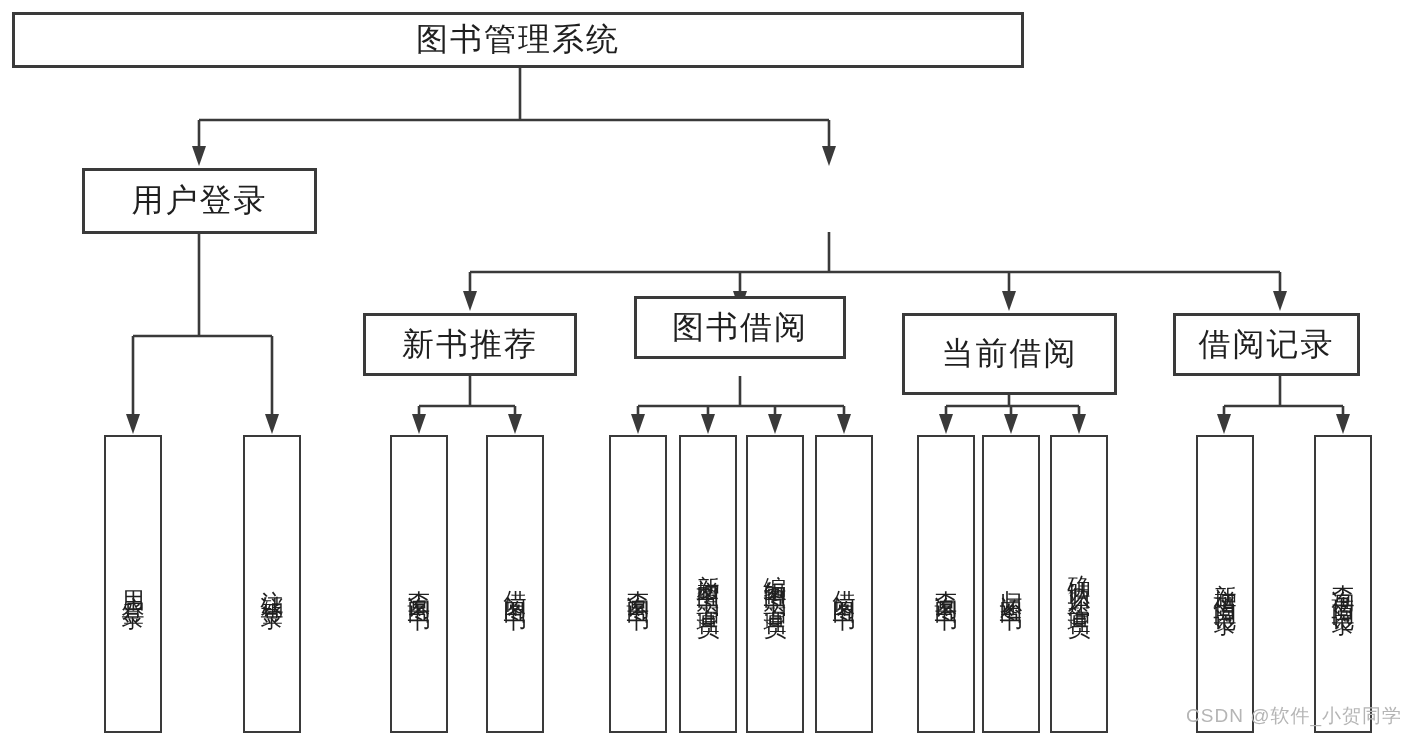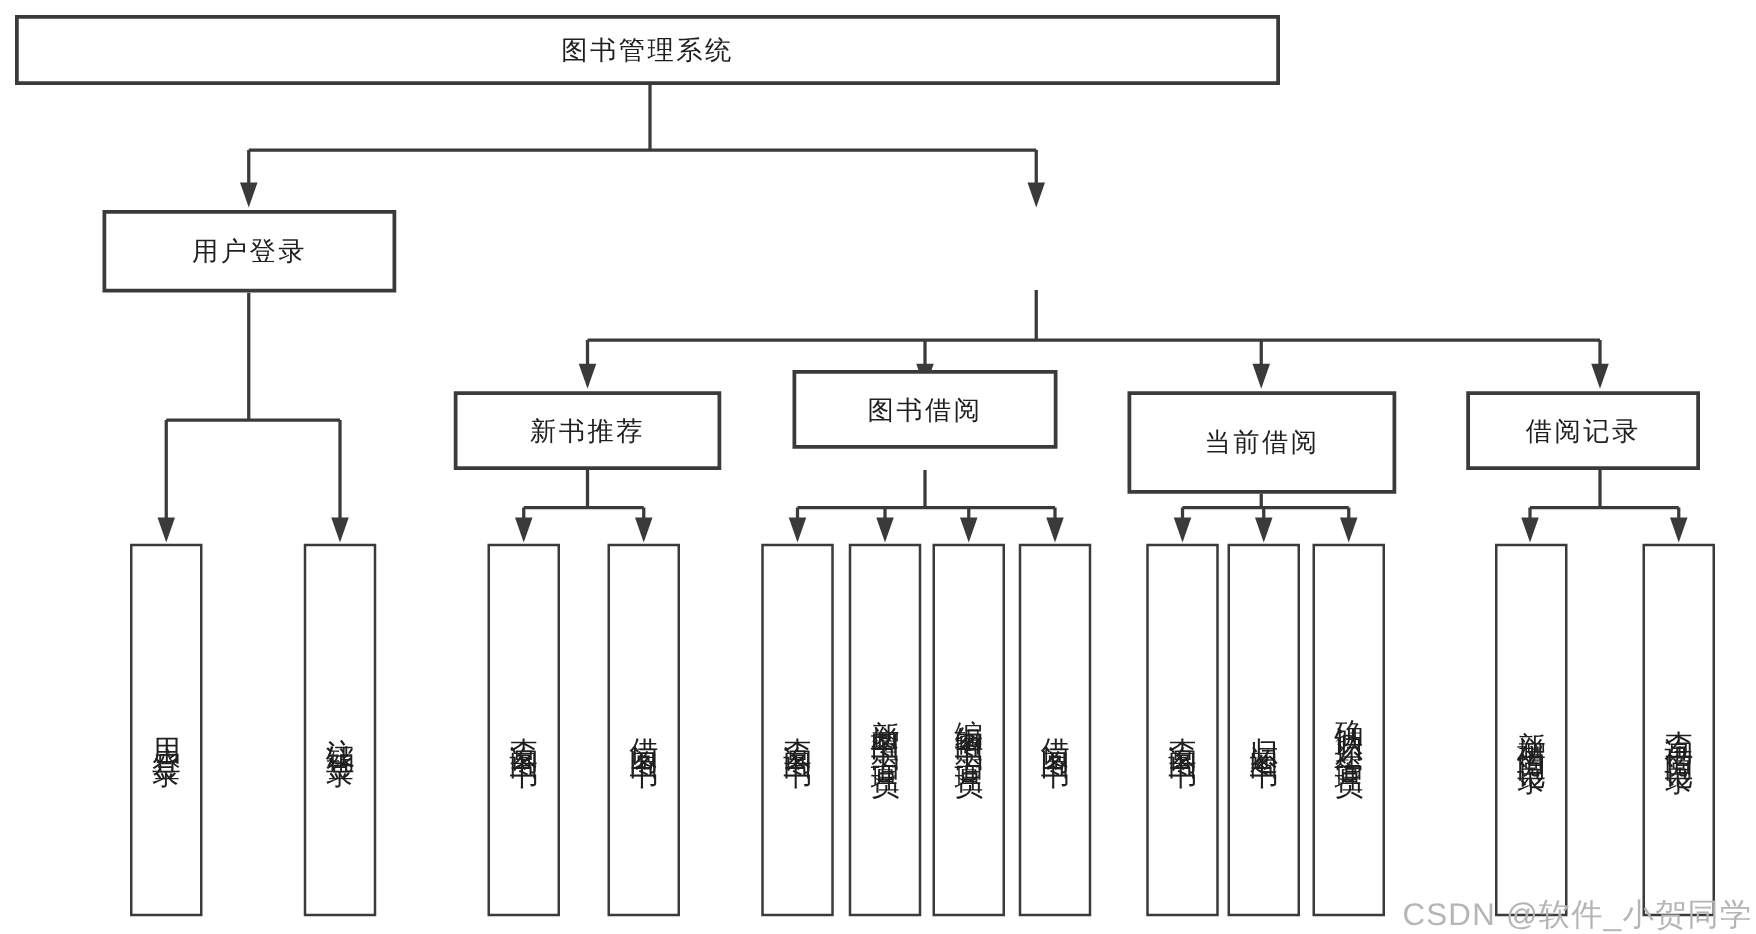--- a/index.html
+++ b/index.html
@@ -27,21 +27,21 @@
     position: absolute;
     box-sizing: border-box;
     border: 3px solid #3a3a3a;
     background: #ffffff;
     display: flex;
     align-items: center;
     justify-content: center;
     color: #1f1f1f;
   }
   .h-label {
-    font-size: 21px;
+    font-size: 32px;
     letter-spacing: 2px;
     white-space: nowrap;
   }
   .v-label {
     writing-mode: vertical-rl;
     text-orientation: mixed;
     font-size: 23px;
     letter-spacing: 6px;
     line-height: 1;
     white-space: nowrap;
@@ -65,25 +65,24 @@
   .l-c4 { left: 815px; }
   .l-d1 { left: 917px; }
   .l-d2 { left: 982px; }
   .l-d3 { left: 1050px; }
   .l-e1 { left: 1196px; }
   .l-e2 { left: 1314px; }
   .watermark {
     position: absolute;
     right: 3px;
     top: 703px;
-    font-size: 25px;
+    font-size: 19px;
     color: #b5b5b5;
     letter-spacing: 1px;
     white-space: nowrap;
-    margin-top: 12px;
   }
 </style>
 </head>
 <body>
 
 <div class="canvas">
 
   <svg class="connectors" viewBox="0 0 1405 747" aria-hidden="true">
     <g stroke="#3a3a3a" stroke-width="2.6" fill="none">
 

